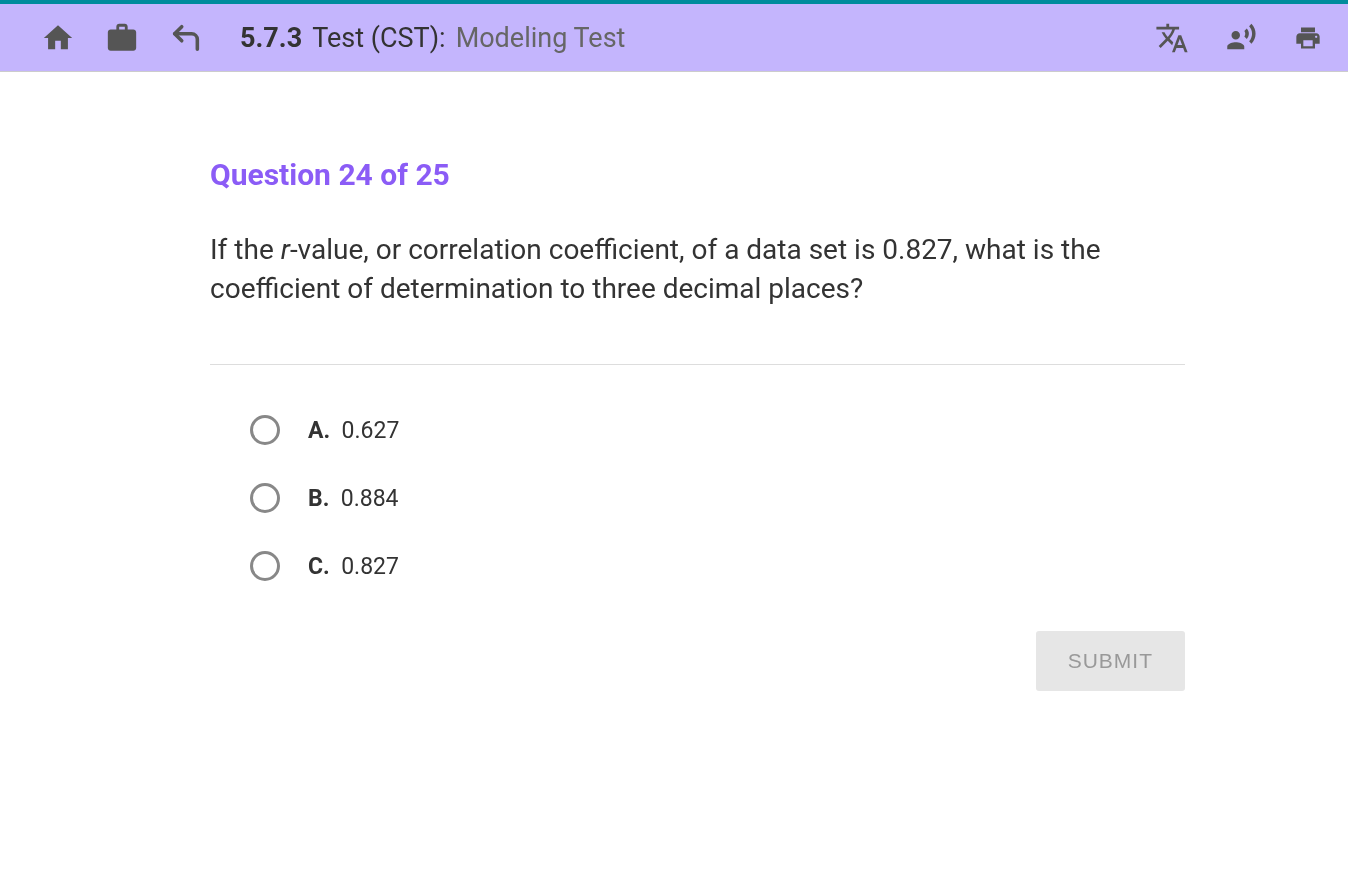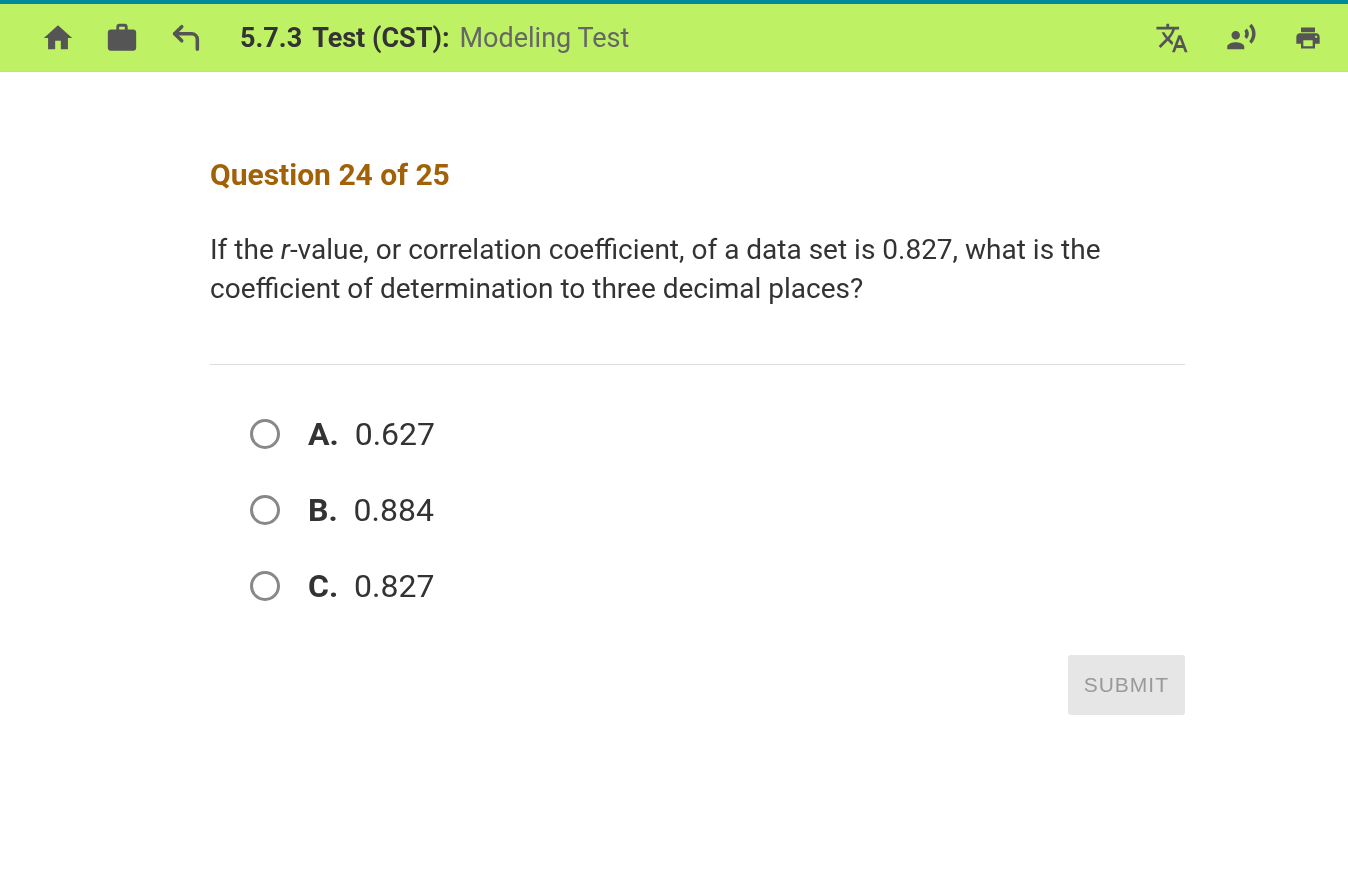--- a/index.html
+++ b/index.html
@@ -14,21 +14,21 @@
       height: 888px;
       overflow: hidden;
     }
     .top-accent {
       height: 4px;
       background: #008b9c;
       width: 100%;
     }
     .header {
       height: 68px;
-      background: #bef264;
+      background: #c4b5fd;
       border-bottom: 1px solid #ccc;
       display: flex;
       align-items: center;
       padding: 0 40px;
       gap: 28px;
     }
     .header-icon {
       width: 36px;
       height: 36px;
       display: flex;
@@ -42,21 +42,21 @@
       align-items: baseline;
       gap: 10px;
       font-size: 27px;
       margin-left: 8px;
     }
     .header-code {
       font-weight: 700;
       color: #333;
     }
     .header-testname {
-      font-weight: 700;
+      font-weight: 400;
       color: #333;
     }
     .header-subtitle {
       font-weight: 400;
       color: #666;
     }
     .header-spacer {
       flex: 1;
     }
     .header-right-icon {
@@ -70,21 +70,21 @@
     }
     .content {
       padding: 85px 0 0 0;
       max-width: 980px;
       margin: 0 auto;
       margin-left: 210px;
     }
     .question-header {
       font-size: 30px;
       font-weight: 700;
-      color: #a16207;
+      color: #8b5cf6;
       margin-bottom: 38px;
     }
     .question-text {
       font-size: 28px;
       color: #333;
       line-height: 1.4;
       margin-bottom: 56px;
       max-width: 960px;
     }
     .question-text em {
@@ -107,37 +107,37 @@
       cursor: pointer;
     }
     .radio-circle {
       width: 30px;
       height: 30px;
       border: 3px solid #888;
       border-radius: 50%;
       flex-shrink: 0;
     }
     .option-label {
-      font-size: 32px;
+      font-size: 23px;
       color: #333;
     }
     .option-label strong {
       font-weight: 700;
     }
     .submit-area {
       display: flex;
       justify-content: flex-end;
       width: 975px;
       margin-top: 50px;
     }
     .submit-button {
       background: #e6e6e6;
       color: #999;
       border: none;
-      padding: 18px 16px;
+      padding: 18px 32px;
       font-size: 21px;
       font-weight: 500;
       letter-spacing: 1px;
       border-radius: 3px;
       cursor: not-allowed;
     }
   </style>
 </head>
 <body>
 

